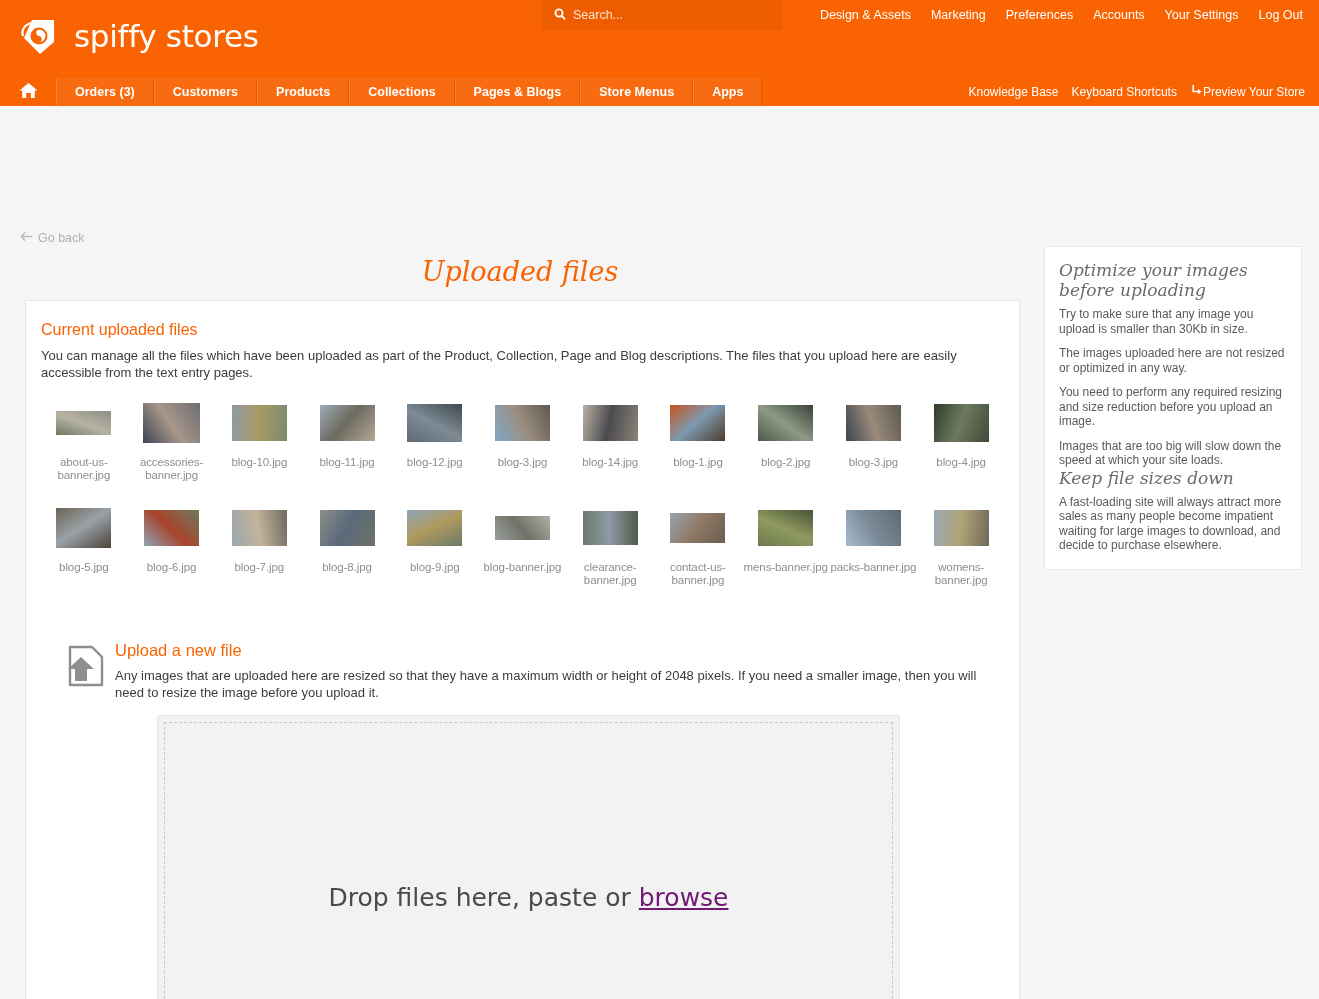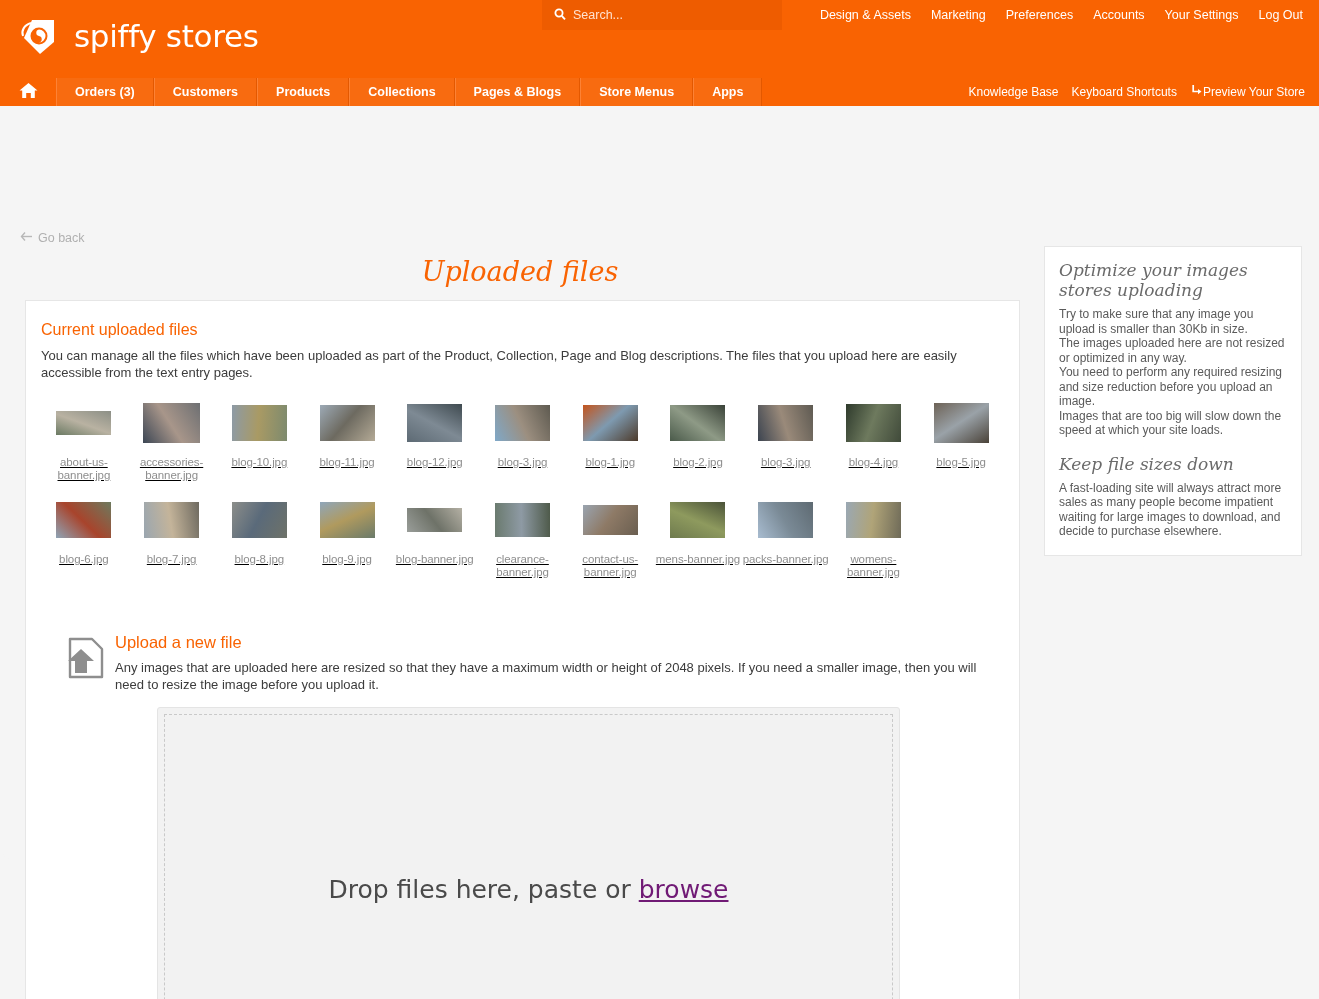--- a/index.html
+++ b/index.html
@@ -143,22 +143,21 @@
     margin-top: 9px;
     margin-left: 1px;
     max-width: 960px;
   }
 
   
   .filegrid {
     margin-top: 18px;
     display: grid;
     grid-template-columns: repeat(11, 1fr);
-    row-gap: 14px;
-    text-decoration: underline;
+    row-gap: 22px;
   }
   .fileitem {
     display: flex;
     flex-direction: column;
     align-items: center;
     cursor: pointer;
   }
   .thumb-box {
     width: 82px; height: 48px;
     display: flex; align-items: center; justify-content: center;
@@ -241,25 +240,26 @@
     padding: 13px 14px 16px 14px;
   }
   .side-h {
     color: #6a6a6a;
     font-size: 17px;
     font-family: "DejaVu Serif", serif;
     font-style: italic;
     font-weight: normal;
     line-height: 20px;
   }
-  .side-h.second { margin-top: 16px; }
+  .side-h.second { margin-top: 0; }
   .side-p {
     color: #5a5a5a;
     font-size: 12px;
     line-height: 14.5px;
+    margin-top: 10px;
   }
   .side-h + .side-p { margin-top: 7px; }
 </style>
 </head>
 <body>
 
 <div class="header">
   <div class="logo-wrap">
     <span class="logo-mark">
       <svg width="44" height="44" viewBox="0 0 44 44">
@@ -373,20 +373,26 @@
           <div class="fname">blog-12.jpg</div>
         </div>
         <div class="fileitem">
           <div class="thumb-box">
             <div class="thumb" style="width: 55px; height: 36px; background-image: linear-gradient(65deg, rgb(127, 168, 200) 0%, rgb(156, 143, 128) 48%, rgb(94, 90, 80) 100%);"></div>
           </div>
           <div class="fname">blog-3.jpg</div>
         </div>
         <div class="fileitem">
           <div class="thumb-box">
+            <div class="thumb" style="width: 55px; height: 36px; background-image: linear-gradient(102deg, rgb(185, 176, 164) 0%, rgb(74, 74, 78) 48%, rgb(142, 132, 120) 100%);"></div>
+          </div>
+          <div class="fname">blog-14.jpg</div>
+        </div>
+        <div class="fileitem">
+          <div class="thumb-box">
             <div class="thumb" style="width: 55px; height: 36px; background-image: linear-gradient(139deg, rgb(196, 84, 28) 0%, rgb(126, 154, 176) 48%, rgb(77, 58, 42) 100%);"></div>
           </div>
           <div class="fname">blog-1.jpg</div>
         </div>
         <div class="fileitem">
           <div class="thumb-box">
             <div class="thumb" style="width: 55px; height: 36px; background-image: linear-gradient(36deg, rgb(74, 90, 74) 0%, rgb(142, 154, 134) 48%, rgb(58, 66, 56) 100%);"></div>
           </div>
           <div class="fname">blog-2.jpg</div>
         </div>
@@ -484,21 +490,21 @@
         <div class="dropzone">
           <div class="dz-text">
             <span>Drop files here, paste or </span><span class="dz-browse">browse</span>
           </div>
         </div>
       </div>
     </div>
   </div>
 
   <div class="sidebar">
-    <div class="side-h">Optimize your images stores uploading</div>
+    <div class="side-h">Optimize your images before uploading</div>
     <div class="side-p">Try to make sure that any image you upload is smaller than 30Kb in size.</div>
     <div class="side-p">The images uploaded here are not resized or optimized in any way.</div>
     <div class="side-p">You need to perform any required resizing and size reduction before you upload an image.</div>
     <div class="side-p">Images that are too big will slow down the speed at which your site loads.</div>
     <div class="side-h second">Keep file sizes down</div>
     <div class="side-p">A fast-loading site will always attract more sales as many people become impatient waiting for large images to download, and decide to purchase elsewhere.</div>
   </div>
 
 </div>
 

